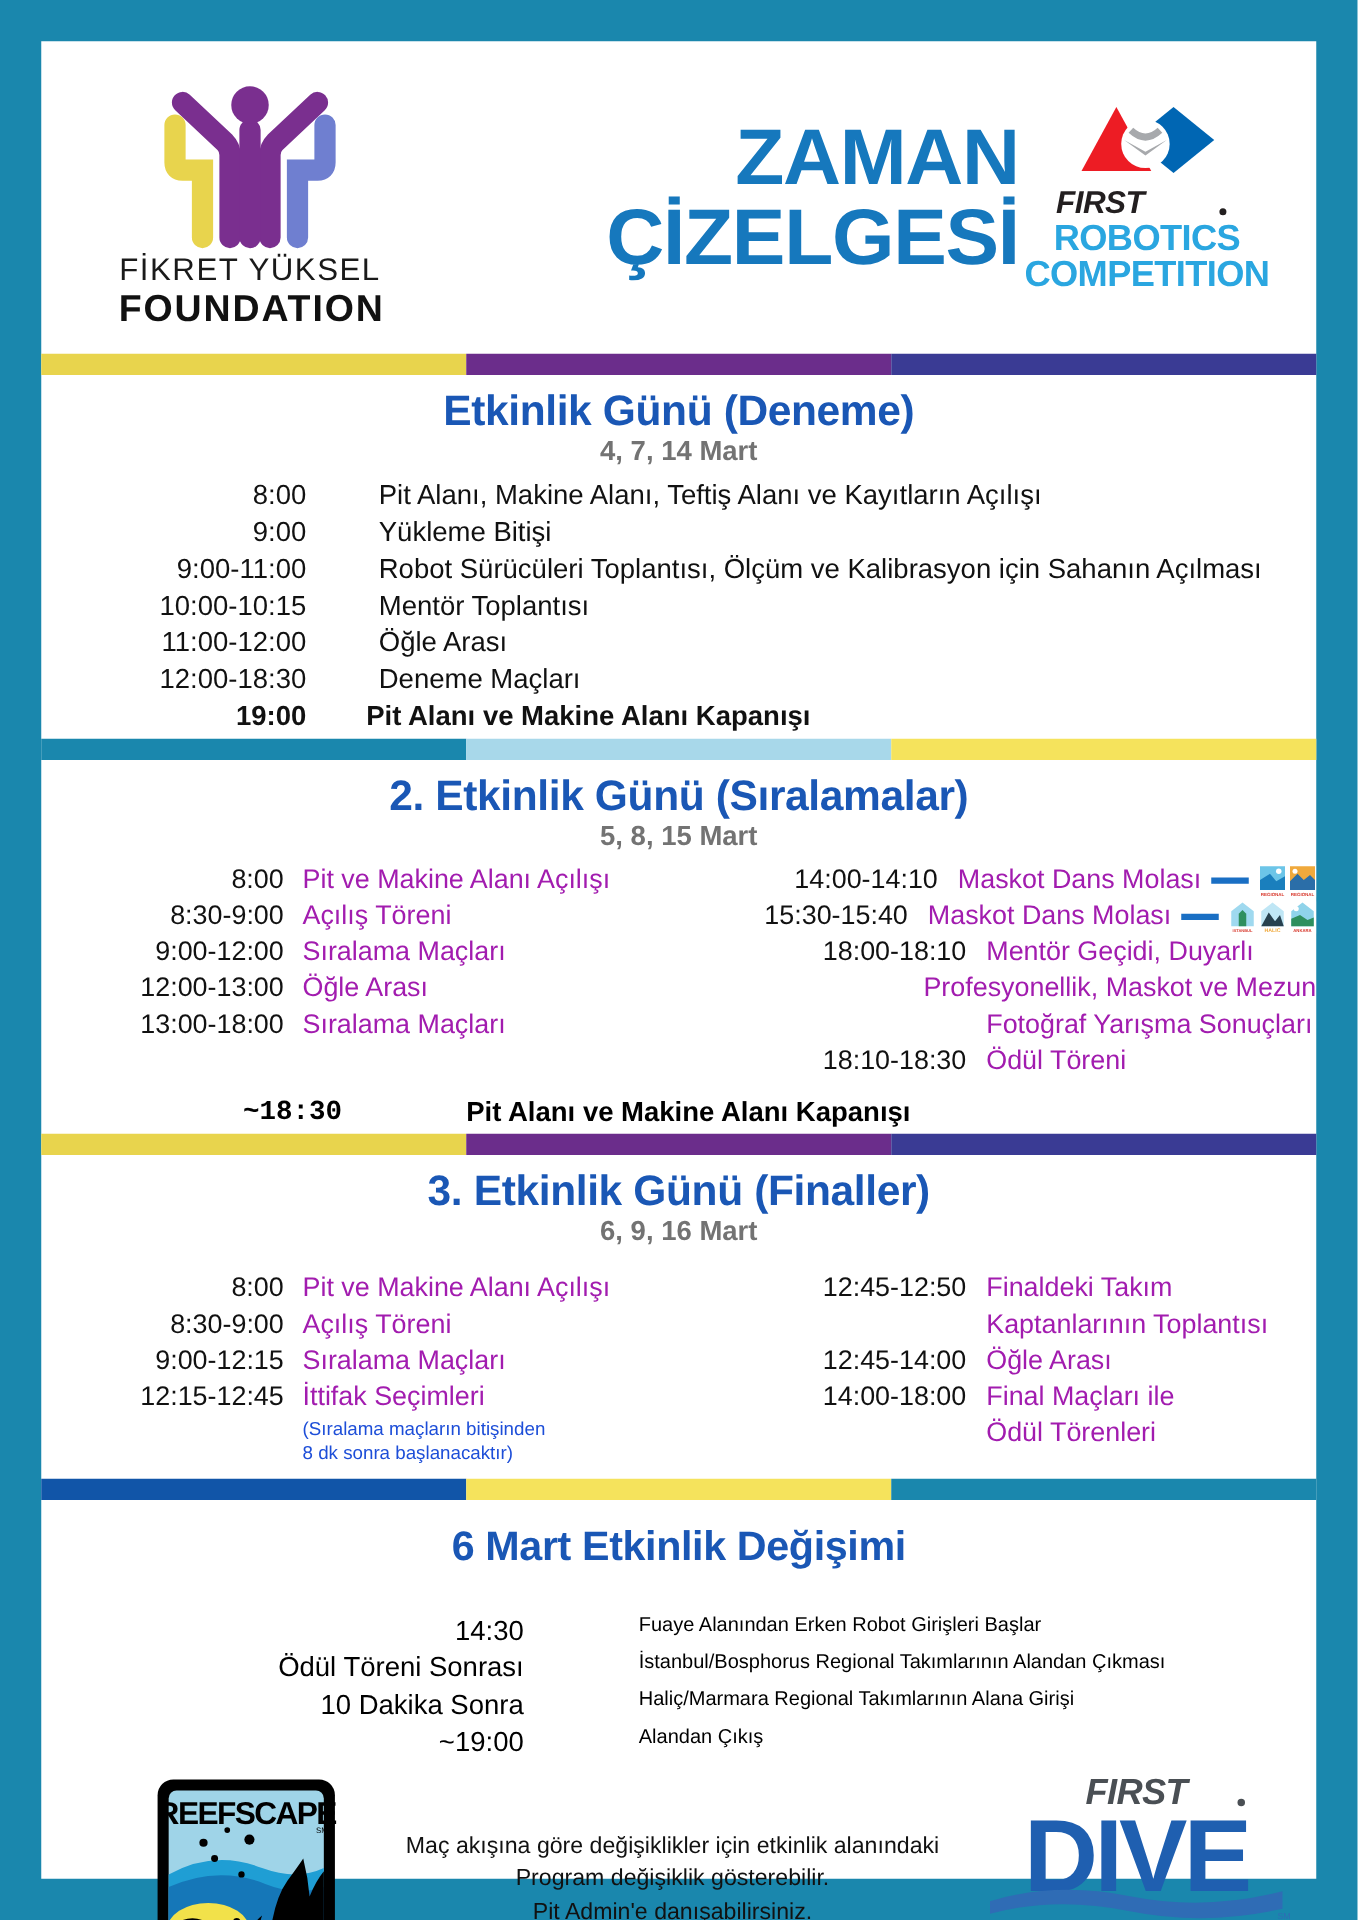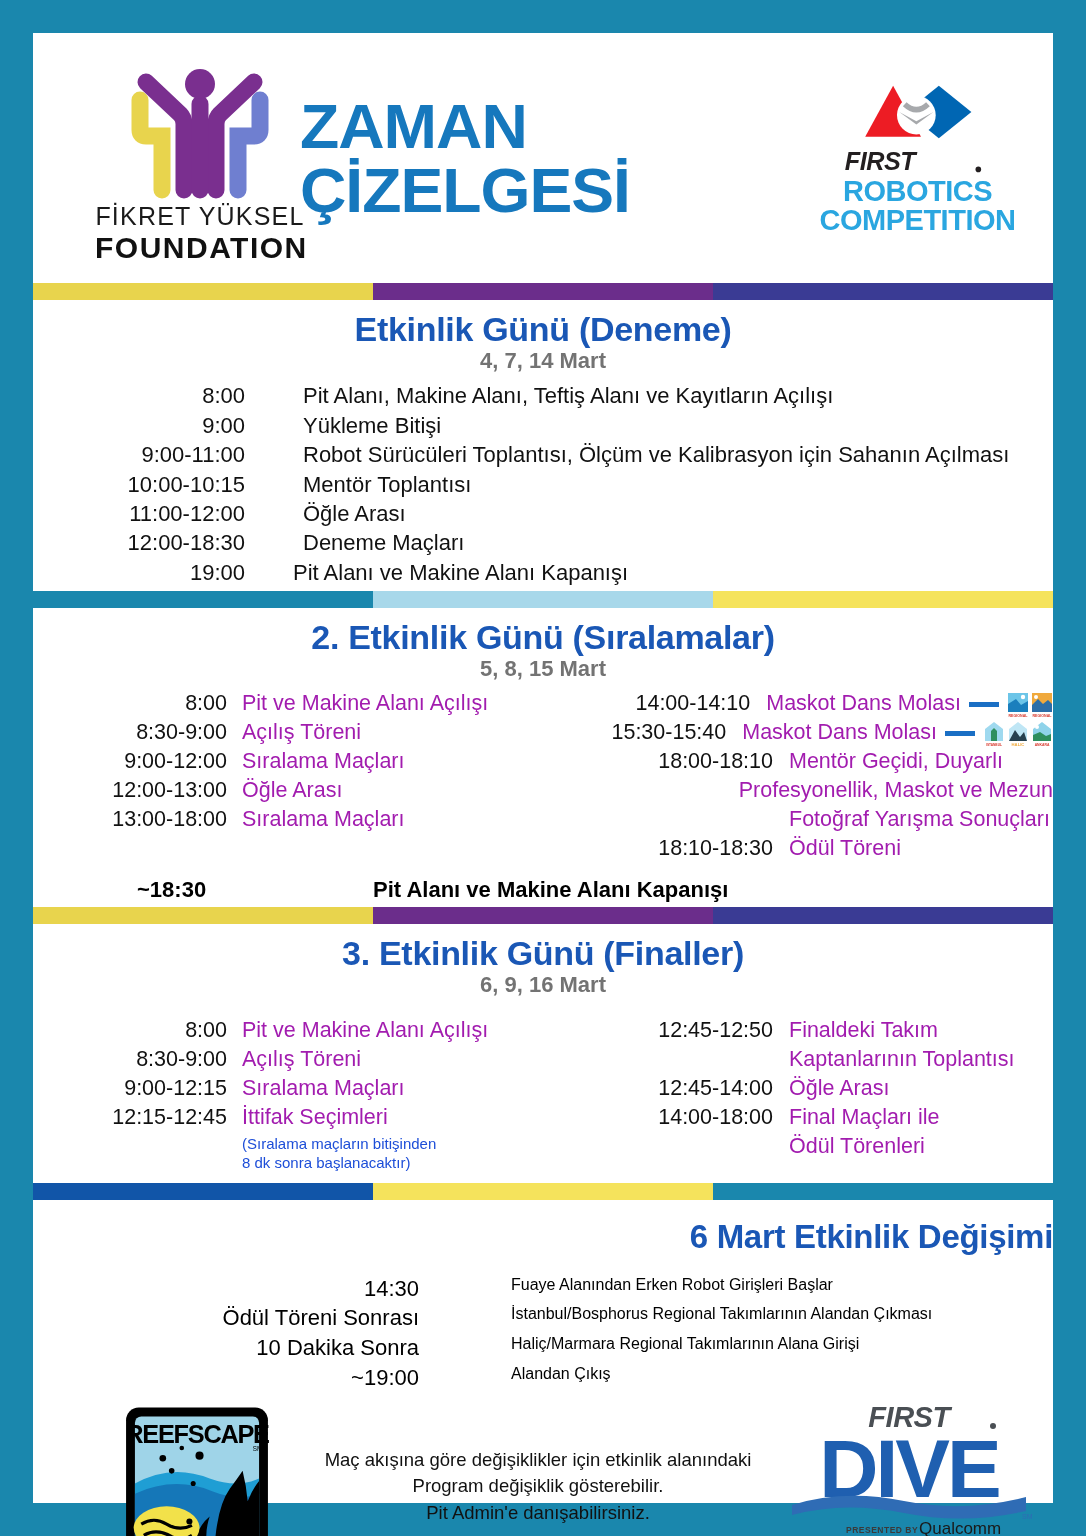--- a/index.html
+++ b/index.html
@@ -30,21 +30,21 @@
   .fy-logo { width: 210px; text-align: center; }
   .fy-mark { height: 150px; display:block; margin: 0 auto; }
   .fy-name {
     font-size: 25px; letter-spacing: 1.2px; color:#1a1a1a;
     font-family: "Liberation Sans", sans-serif; line-height: 1.15;
   }
   .fy-found {
     font-size: 30px; font-weight: 700; letter-spacing: 1.5px; color:#111;
     line-height: 1.1;
   }
-  .title-block { text-align: left; flex: 1; }
+  .title-block { text-align: right; flex: 1; }
   .title-line {
     font-size: 63px; font-weight: 800; color: #1678bd;
     line-height: 1.02; letter-spacing: -1px;
     font-family: "Liberation Sans", sans-serif;
     transform: scaleX(1.02);
   }
   .frc-logo { width: 215px; text-align: center; }
   .frc-mark { height: 62px; display: block; margin: 0 auto 4px; }
   .frc-first { height: 28px; display:block; margin: 0 auto 2px; }
   .frc-sub {
@@ -70,45 +70,45 @@
   
   .rows1 { padding: 0 0 0 0; }
   .row1 { display: flex; line-height: 1.34; }
   .row1 .t {
     width: 212px; text-align: right; padding-right: 0;
     font-size: 22px; color:#111;
   }
   .row1 .d {
     padding-left: 58px; font-size: 22px; color:#111;
   }
-  .row1.bold .t, .row1.bold .d { font-weight: 400; padding-left: 48px; }
+  .row1.bold .t, .row1.bold .d { font-weight: 700; padding-left: 48px; }
 
   
   .cols { display: flex; }
   .col { width: 50%; }
   .row2 { display: flex; line-height: 1.345; }
   .row2 .t { width: 194px; text-align: right; font-size: 21.5px; color:#111; }
   .row2 .d { padding-left: 15px; font-size: 21.5px; color:#a21caf; white-space: nowrap; }
   .colR .row2 .t { width: 230px; }
   .colR .row2 .d { padding-left: 16px; }
   .note { font-size: 15px; line-height: 1.3; color:#1d4ed8; padding-left: 209px; margin-top: 2px;}
   .closing {
     display: flex; justify-content: flex-start; margin-top: 14px;
     padding-left: 104px;
   }
-  .closing .t { width: 194px; text-align: left; font-weight: 700; font-size: 22px; }
+  .closing .t { width: 194px; text-align: center; font-weight: 700; font-size: 22px; font-family: Liberation Mono, monospace; }
   .closing .d { padding-left: 42px; font-weight: 700; font-size: 22px; }
 
   .badges { display:inline-flex; align-items: center; gap: 2px; vertical-align: middle; margin-left: 8px;}
   .dash { display:inline-block; width: 30px; height: 5px; background:#1a6fc4; margin-right:6px; vertical-align: middle;}
   .stamp { width: 22px; height: 26px; display:block; }
 
   
   .change { padding-top: 18px; }
-  .change .sec-title { font-size: 33px; margin-bottom: 18px; text-align: right;}
+  .change .sec-title { font-size: 33px; margin-bottom: 34px;}
   .rowC { display:flex; line-height: 1.36; gap: 36px; }
   .rowC .t { width: 386px; text-align: right; font-size: 22px;}
   .rowC .d { padding-left: 56px; font-size: 16px;}
 
   
   .footer {
     position: relative; height: 215px; margin-top: 6px;
   }
   .reef {
     position:absolute; left: 88px; top: 6px; width: 152px; text-align:center;

